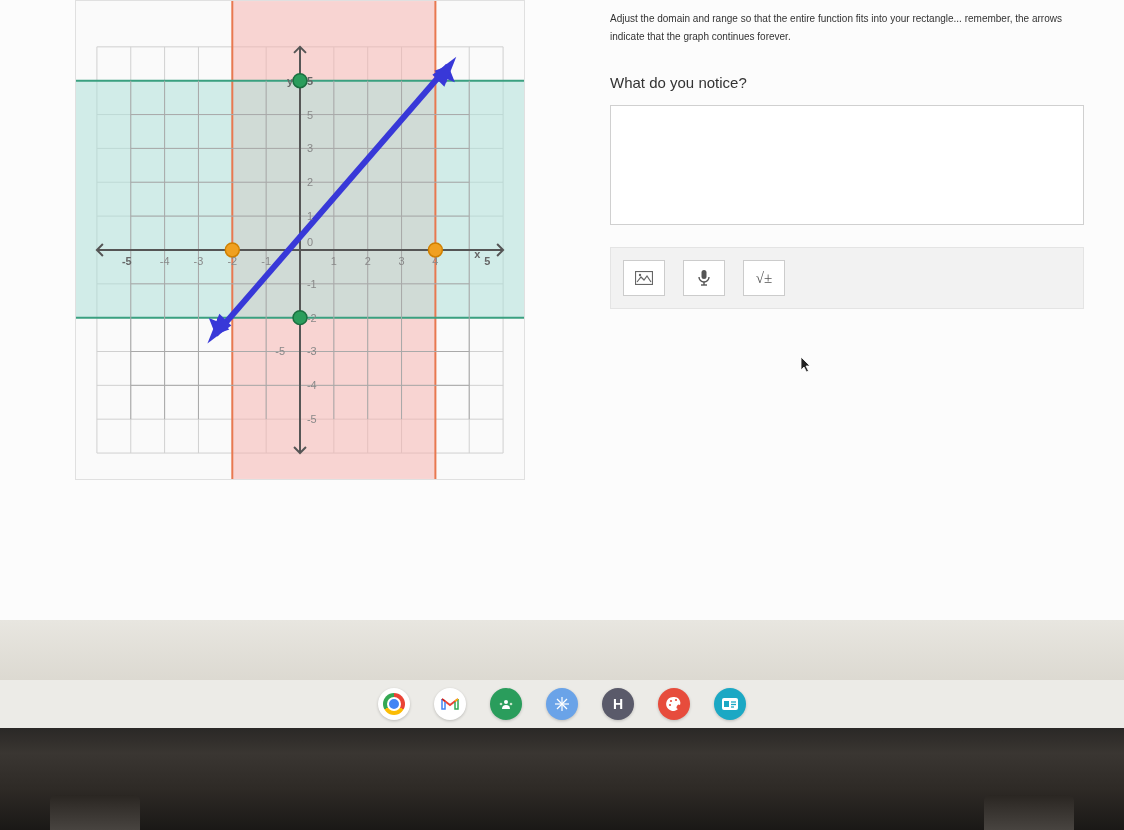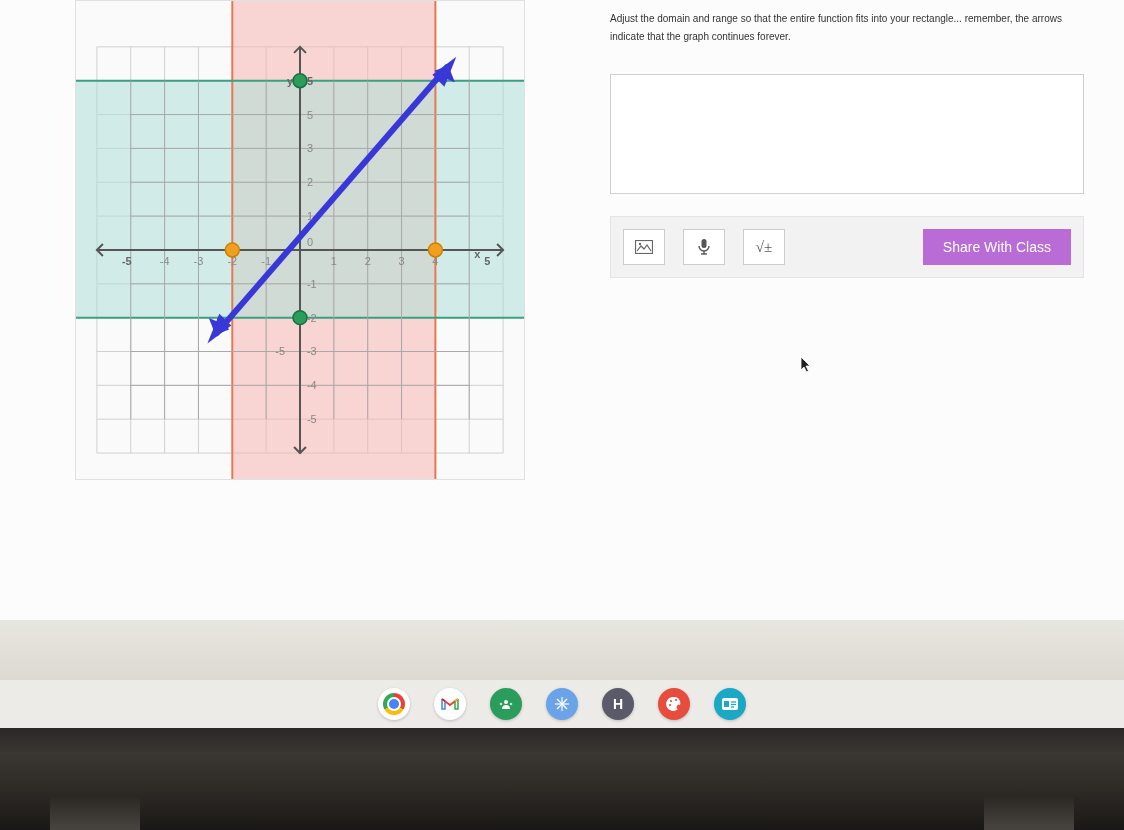--- a/index.html
+++ b/index.html
@@ -306,43 +306,41 @@
           <text x="210" y="356" text-anchor="end">-5</text>
           <text x="232" y="390" text-anchor="start">-4</text>
           <text x="232" y="424" text-anchor="start">-5</text>
         </g>
       </svg>
     </div>
   </div>
 
   <div class="question-panel">
     <p class="instructions">Adjust the domain and range so that the entire function fits into your rectangle... remember, the arrows indicate that the graph continues forever.</p>
+    <p class="question-label">What do you notice?</p>
     <textarea class="answer-box" value="" style=""></textarea>
     <div class="toolbar">
       <button class="tool-btn" title="Image">
         <svg width="18" height="14" viewBox="0 0 18 14">
           <rect x="0.5" y="0.5" width="17" height="13" fill="none" stroke="#666" stroke-width="1.2"></rect>
           <polyline points="2,11 6,6 9,9 12,5 16,11" fill="none" stroke="#666" stroke-width="1.2"></polyline>
           <circle cx="5" cy="4" r="1.2" fill="#666"></circle>
         </svg>
       </button>
       <button class="tool-btn" title="Mic">
         <svg width="14" height="18" viewBox="0 0 14 18">
           <rect x="4.5" y="1" width="5" height="9" rx="2.5" fill="#555"></rect>
           <path d="M2 8 a5 5 0 0 0 10 0" fill="none" stroke="#555" stroke-width="1.4"></path>
           <line x1="7" y1="13" x2="7" y2="16" stroke="#555" stroke-width="1.4"></line>
           <line x1="4" y1="16" x2="10" y2="16" stroke="#555" stroke-width="1.4"></line>
         </svg>
       </button>
       <button class="tool-btn">
         <span style="font-family:serif;">√±</span>
       </button>
-      <button class="share-btn">
-        <span>Share With Class</span>
-      </button>
     </div>
   </div>
 </div>
 
 <div class="mouse-cursor">
   <svg width="14" height="18" viewBox="0 0 14 18">
     <path d="M1 1 L1 14 L4 11 L6.5 16 L8.5 15 L6 10 L10 10 Z" fill="#222" stroke="#fff" stroke-width="0.8"></path>
   </svg>
 </div>
 

